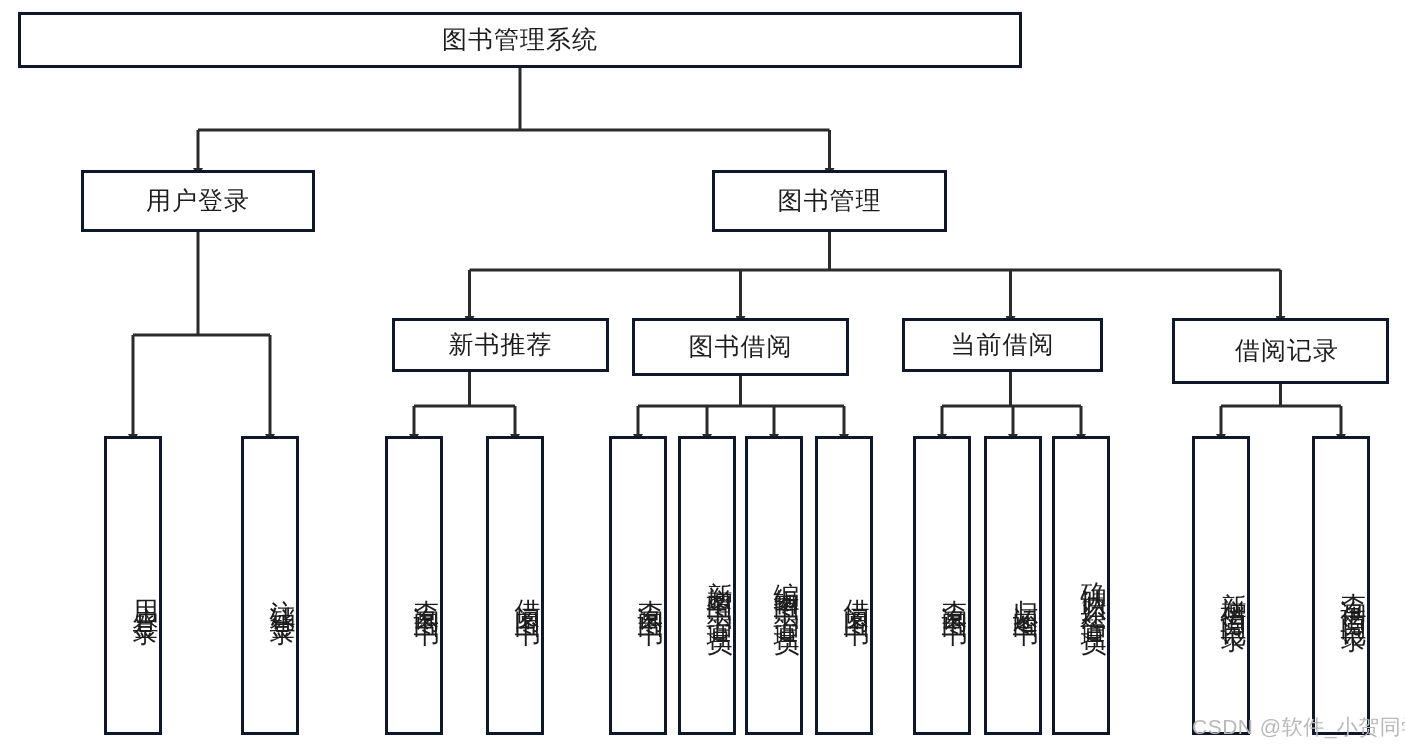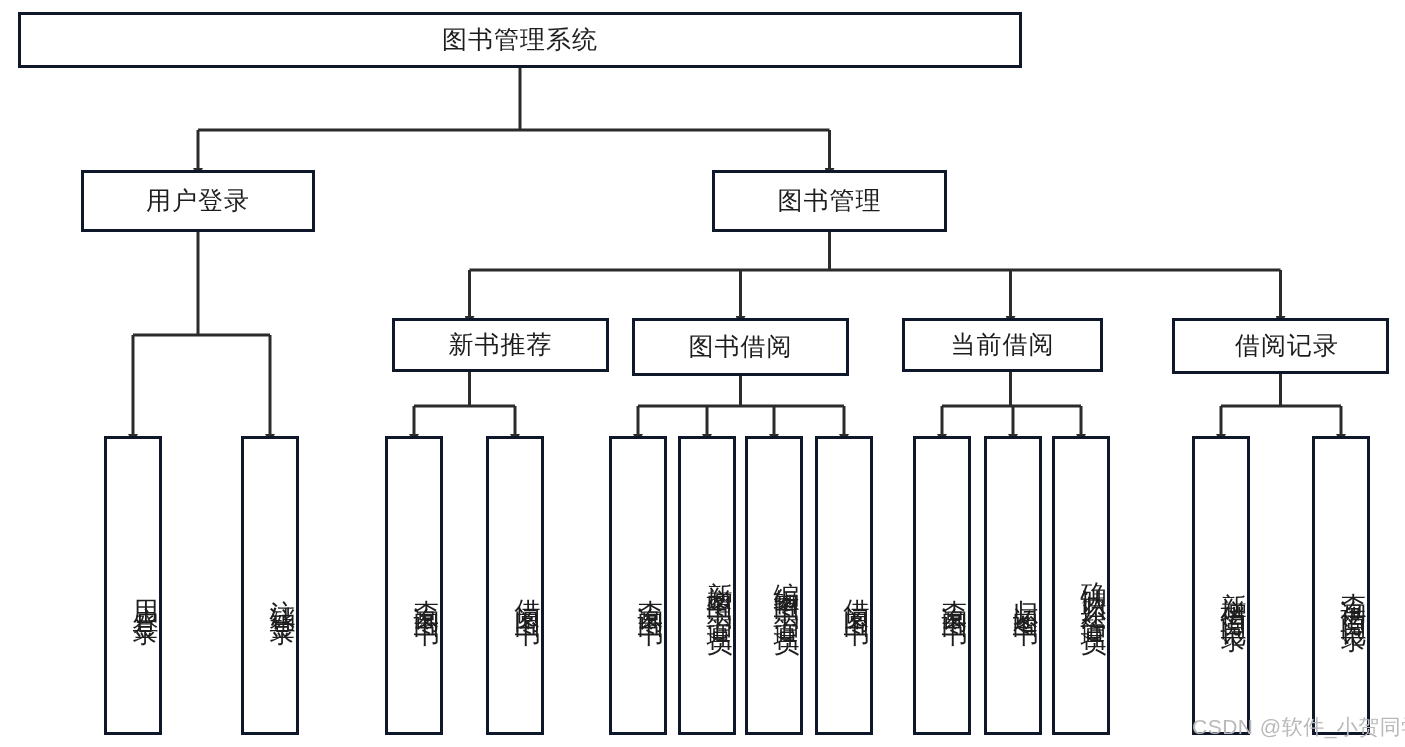--- a/index.html
+++ b/index.html
@@ -124,21 +124,21 @@
       </div>
       <div class="node-box horizontal" style="left: 361px; top: 318px; width: 217px; height: 54px; margin-left: 31px;">
         <span class="node-label">新书推荐</span>
       </div>
       <div class="node-box horizontal" style="left: 632px; top: 318px; width: 217px; height: 58px;">
         <span class="node-label">图书借阅</span>
       </div>
       <div class="node-box horizontal" style="left: 902px; top: 318px; width: 201px; height: 54px;">
         <span class="node-label">当前借阅</span>
       </div>
-      <div class="node-box horizontal" style="left: 1172px; top: 318px; width: 217px; height: 56px; padding-left: 13px;">
+      <div class="node-box horizontal" style="left: 1172px; top: 318px; width: 217px; height: 66px; padding-left: 13px;">
         <span class="node-label">借阅记录</span>
       </div>
       <div class="node-box vertical" style="left: 104px; top: 436px; width: 58px; height: 299px;">
         <span class="node-label">用户登录</span>
       </div>
       <div class="node-box vertical" style="left: 241px; top: 436px; width: 58px; height: 299px;">
         <span class="node-label">注销登录</span>
       </div>
       <div class="node-box vertical" style="left: 385px; top: 436px; width: 58px; height: 299px;">
         <span class="node-label">查询图书</span>

